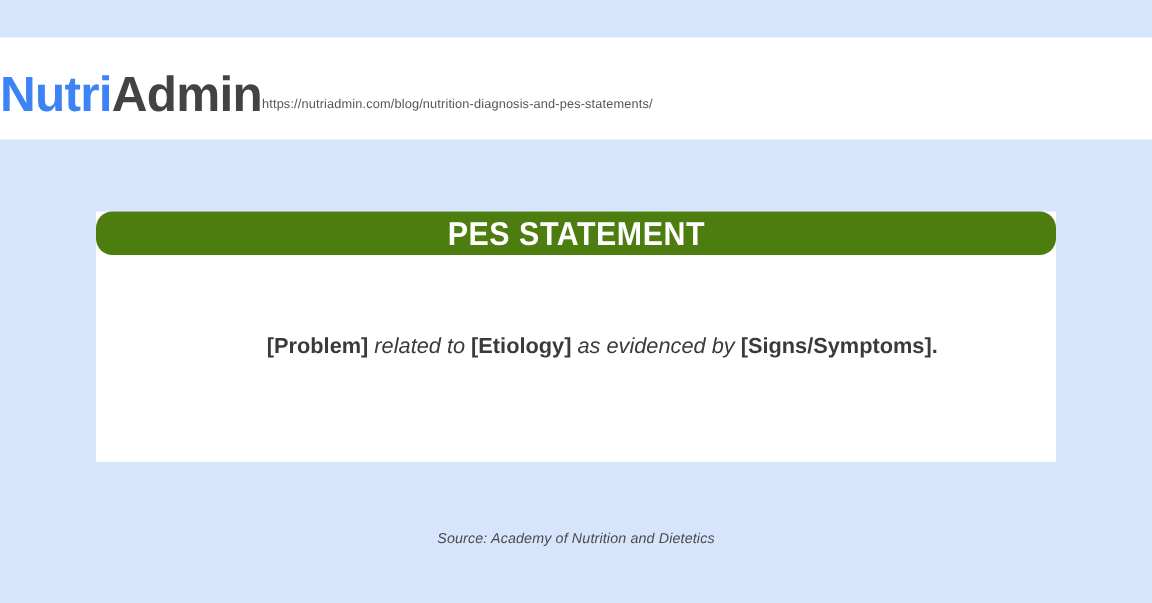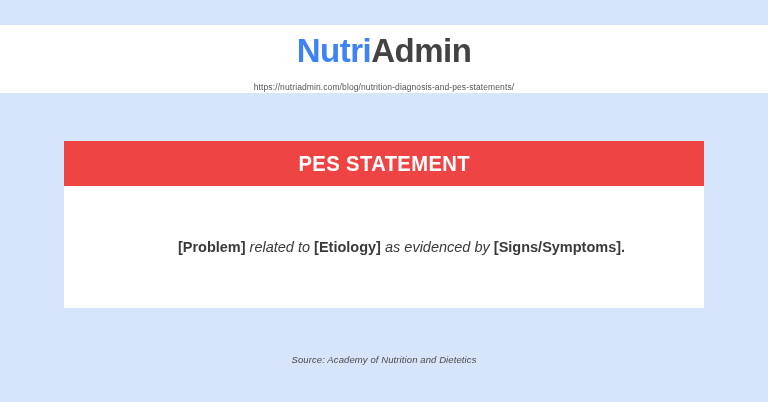--- a/index.html
+++ b/index.html
@@ -17,21 +17,21 @@
 
   
   .header-band {
     position: absolute;
     top: 25px;
     left: 0;
     width: 768px;
     height: 68px;
     background: #ffffff;
     display: flex;
-    flex-direction: column;
+    flex-direction: row;
     align-items: center;
     justify-content: flex-start;
     box-sizing: border-box;
     padding-top: 7px;
   }
   .brand-logo {
     font-size: 33px;
     font-weight: bold;
     letter-spacing: -0.5px;
     line-height: 38px;
@@ -51,25 +51,26 @@
   
   .card {
     position: absolute;
     left: 64px;
     top: 141px;
     width: 640px;
     height: 167px;
     background: #ffffff;
   }
   .card-header {
-    height: 45px;
-    background: #ef4444;
+    height: 29px;
+    background: #4d7c0f;
     display: flex;
     align-items: center;
     justify-content: center;
+    border-radius: 11px;
   }
   .card-header-title {
     color: #ffffff;
     font-size: 22px;
     font-weight: bold;
     letter-spacing: 0.4px;
     font-stretch: condensed;
     transform: scaleX(0.92);
   }
   .card-body {

